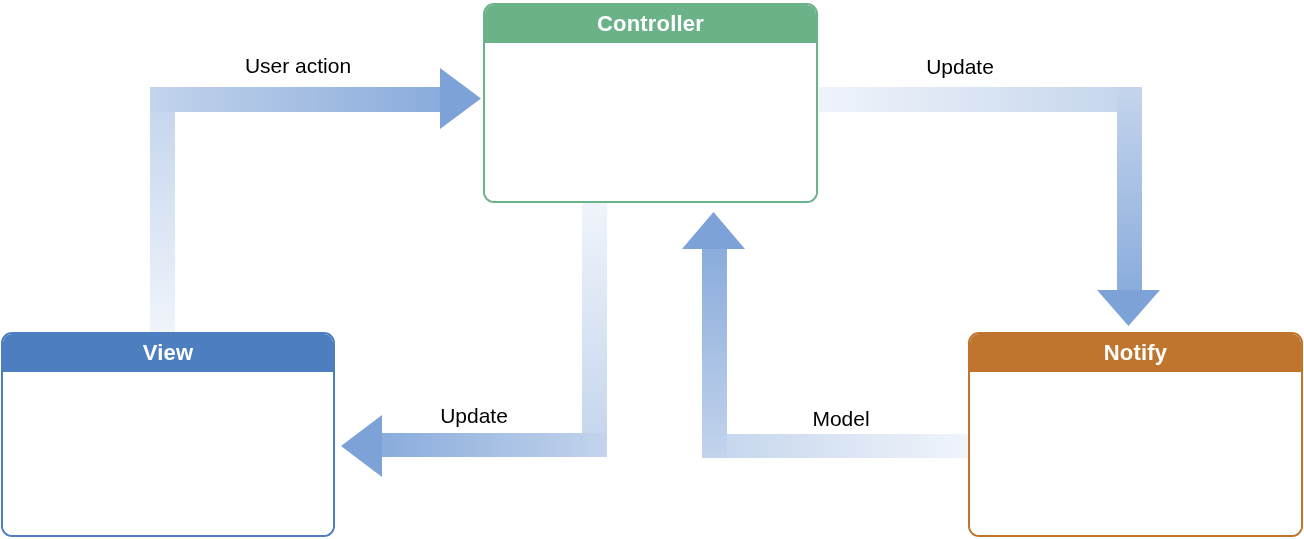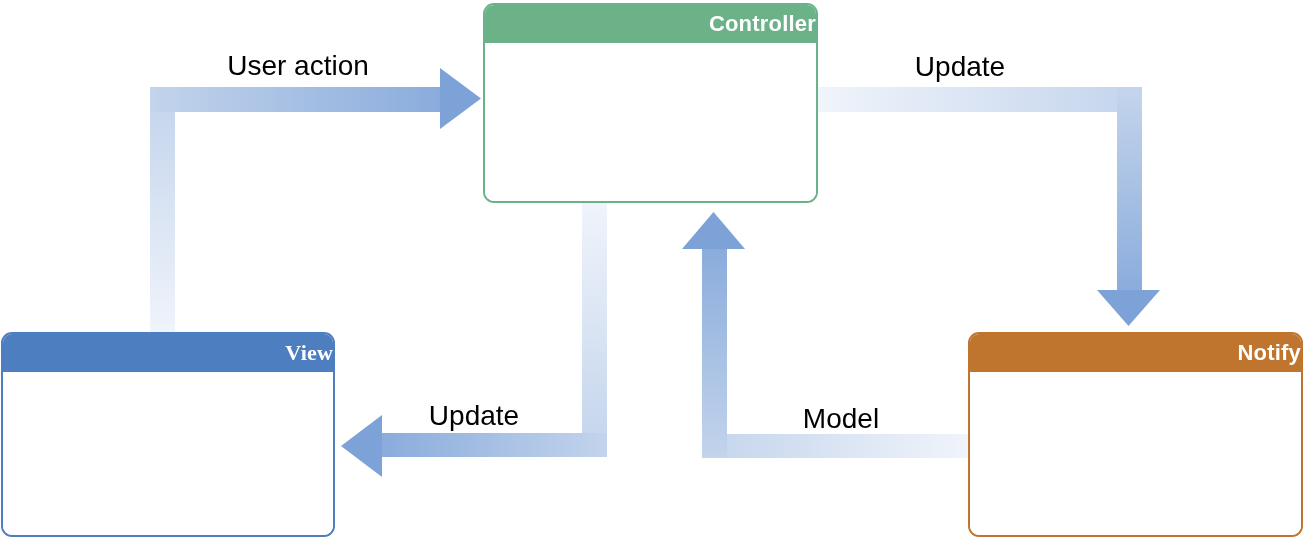--- a/index.html
+++ b/index.html
@@ -24,21 +24,21 @@
   .node {
     position: absolute;
     background: #ffffff;
     border-radius: 11px;
     overflow: hidden;
   }
   .node-header {
     height: 38px;
     display: flex;
     align-items: center;
-    justify-content: flex-end;
+    justify-content: center;
     color: #ffffff;
     font-weight: bold;
     font-size: 22px;
     letter-spacing: 0.2px;
   }
   .node-body {
     background: #ffffff;
     width: 100%;
     height: calc(100% - 38px);
   }
@@ -48,33 +48,33 @@
     width: 335px; height: 200px;
     border: 2px solid #6bb288;
   }
   .node-controller .node-header { background: #6bb288; }
 
   .node-view {
     left: 1px; top: 332px;
     width: 334px; height: 205px;
     border: 2px solid #4d7ec0;
   }
-  .node-view .node-header { background: #4d7ec0; font-family: Liberation Serif, serif; }
+  .node-view .node-header { background: #4d7ec0; }
 
   .node-model {
     left: 968px; top: 332px;
     width: 335px; height: 205px;
     border: 2px solid #c0752f;
   }
   .node-model .node-header { background: #c0752f; }
 
   .edge-label {
     position: absolute;
     transform: translate(-50%, -50%);
-    font-size: 28px;
+    font-size: 21px;
     color: #000000;
     white-space: nowrap;
   }
   .edge-label-user-action { left: 298px; top: 66px; }
   .edge-label-update-model { left: 960px; top: 67px; }
   .edge-label-update-view { left: 474px; top: 416px; }
   .edge-label-notify { left: 841px; top: 419px; }
 </style>
 </head>
 <body>

